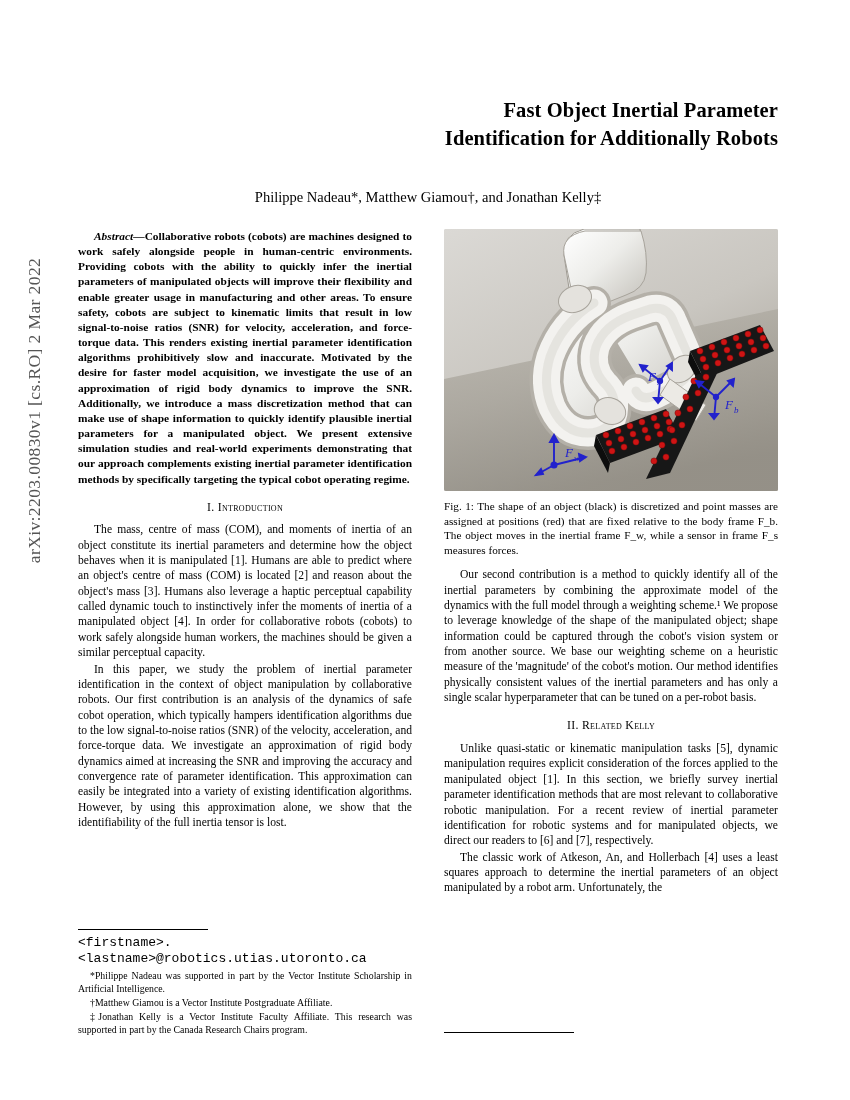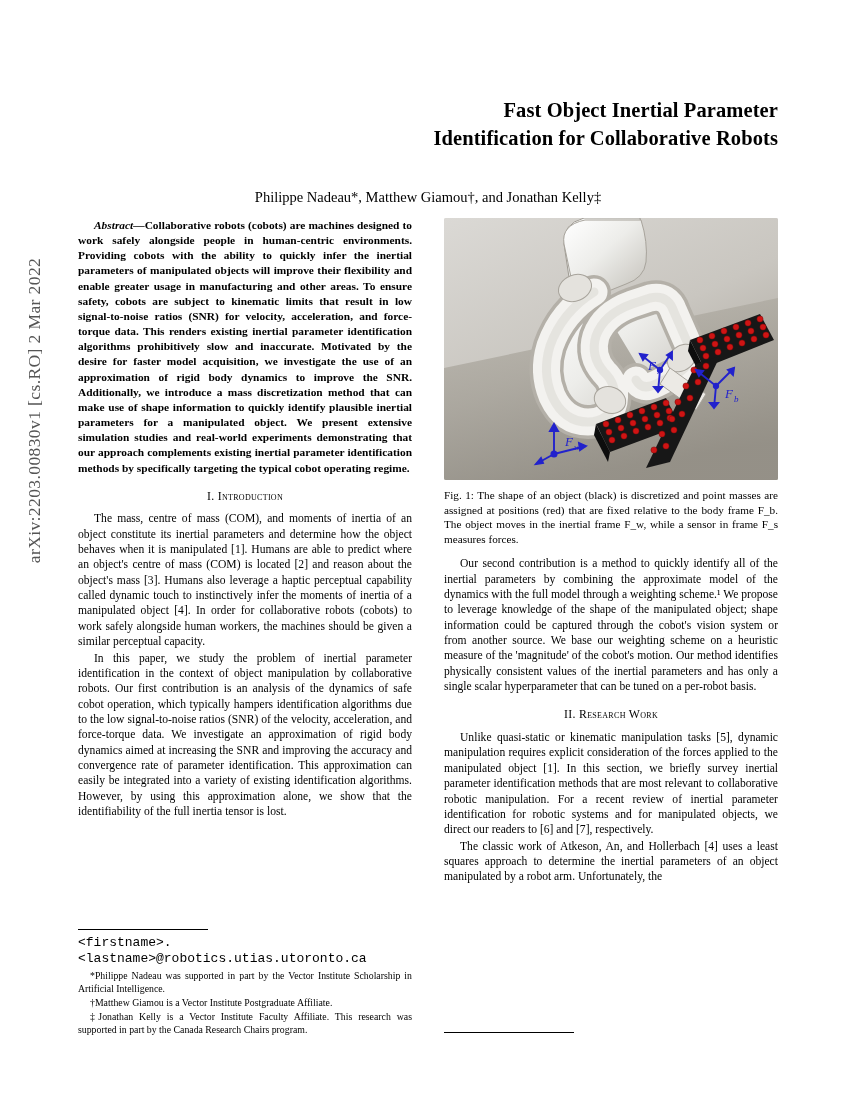--- a/index.html
+++ b/index.html
@@ -58,21 +58,21 @@
   }
   .cols {
     position: absolute;
     top: 140px;
     left: 0;
     width: 700px;
     height: 820px;
   }
   .col {
     position: absolute;
-    top: 0;
+    top: 11px;
     width: 334px;
     font-size: 11.6px;
     line-height: 1.325;
     text-align: justify;
   }
   .col-left { left: 0; }
   .col-right { left: 366px; }
 
   p {
     margin: 0;
@@ -151,21 +151,21 @@
 <body>
 
 <div class="page">
 
   <div class="arxiv-stamp">arXiv:2203.00830v1  [cs.RO]  2 Mar 2022</div>
 
   <div class="content">
 
     <div class="title">
       <div>Fast Object Inertial Parameter</div>
-      <div>Identification for Collaborative Robots</div>
+      <div>Identification for Additionally Robots</div>
     </div>
 
     <div class="authors">Philippe Nadeau*, Matthew Giamou†, and Jonathan Kelly‡</div>
 
     <div class="cols">
 
       <div class="col col-left">
 
         <div class="abstract">
           <span class="lead">Abstract—</span><span>Collaborative robots (cobots) are machines designed to work safely alongside people in human-centric environments. Providing cobots with the ability to quickly infer the inertial parameters of manipulated objects will improve their flexibility and enable greater usage in manufacturing and other areas. To ensure safety, cobots are subject to kinematic limits that result in low signal-to-noise ratios (SNR) for velocity, acceleration, and force-torque data. This renders existing inertial parameter identification algorithms prohibitively slow and inaccurate. Motivated by the desire for faster model acquisition, we investigate the use of an approximation of rigid body dynamics to improve the SNR. Additionally, we introduce a mass discretization method that can make use of shape information to quickly identify plausible inertial parameters for a manipulated object. We present extensive simulation studies and real-world experiments demonstrating that our approach complements existing inertial parameter identification methods by specifically targeting the typical cobot operating regime.</span>
@@ -346,21 +346,21 @@
           </div>
 
           <div class="fig-caption">
             <span>Fig. 1:</span>
             <span>The shape of an object (black) is discretized and point masses are assigned at positions (red) that are fixed relative to the body frame F_b. The object moves in the inertial frame F_w, while a sensor in frame F_s measures forces.</span>
           </div>
         </div>
 
         <p style="margin-top:10px">Our second contribution is a method to quickly identify all of the inertial parameters by combining the approximate model of the dynamics with the full model through a weighting scheme.¹ We propose to leverage knowledge of the shape of the manipulated object; shape information could be captured through the cobot's vision system or from another source. We base our weighting scheme on a heuristic measure of the 'magnitude' of the cobot's motion. Our method identifies physically consistent values of the inertial parameters and has only a single scalar hyperparameter that can be tuned on a per-robot basis.</p>
 
-        <div class="section-head">II.  Research Work</div>
+        <div class="section-head">II.  Related Kelly</div>
 
         <p>Unlike quasi-static or kinematic manipulation tasks [5], dynamic manipulation requires explicit consideration of the forces applied to the manipulated object [1]. In this section, we briefly survey inertial parameter identification methods that are most relevant to collaborative robotic manipulation. For a recent review of inertial parameter identification for robotic systems and for manipulated objects, we direct our readers to [6] and [7], respectively.</p>
         <p class="para-gap">The classic work of Atkeson, An, and Hollerbach [4] uses a least squares approach to determine the inertial parameters of an object manipulated by a robot arm. Unfortunately, the</p>
       </div>
 
       <div class="col-right-bottom">
         <div class="footnote-rule"></div>
       </div>
 
     </div>

